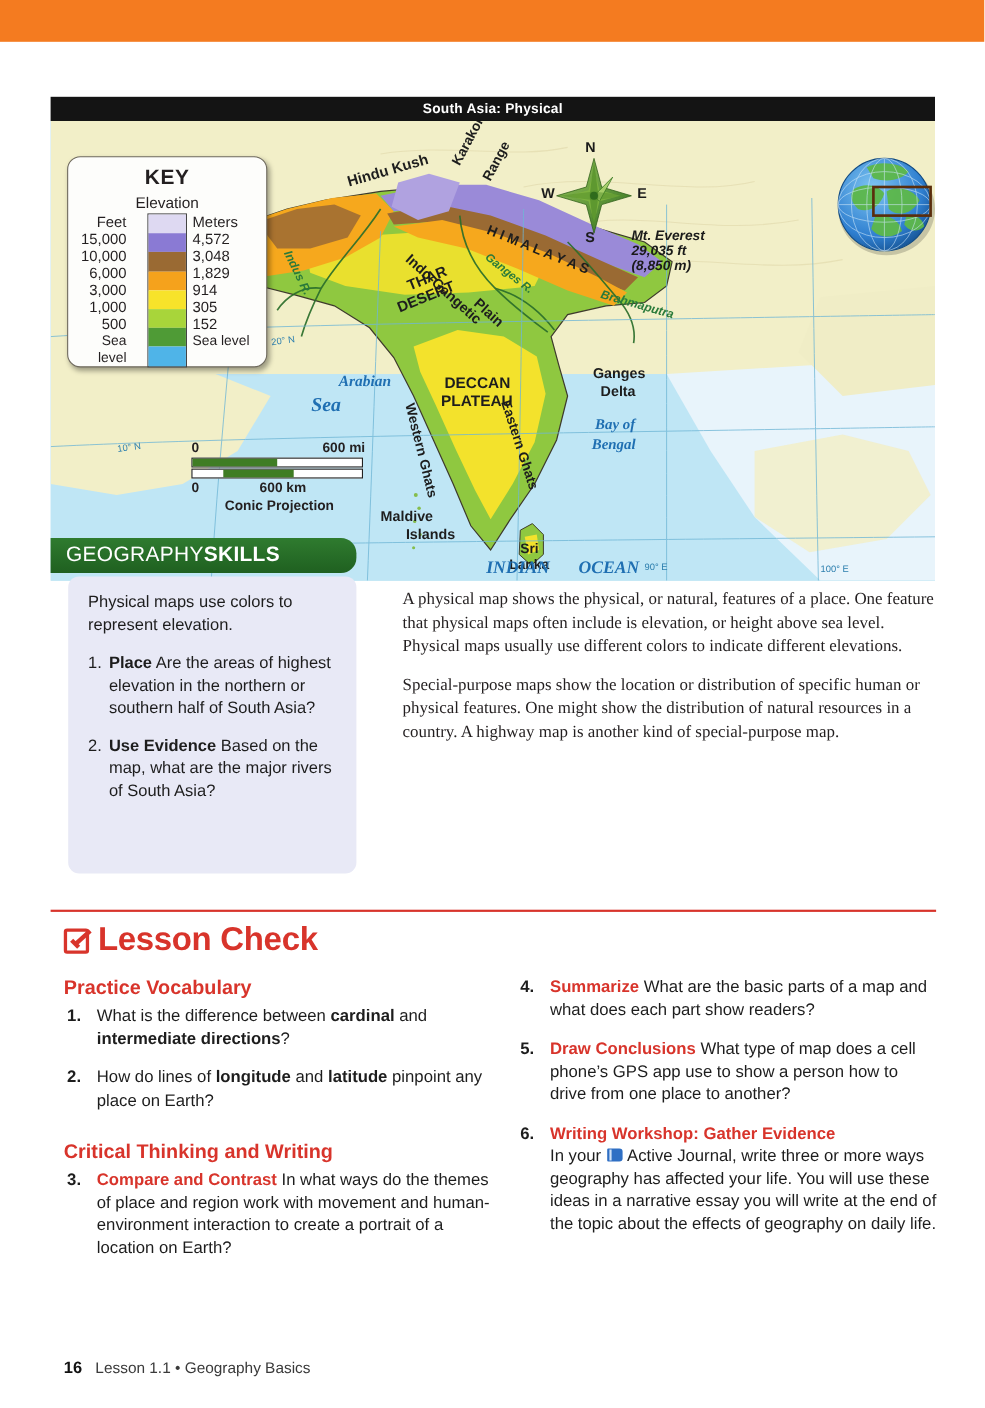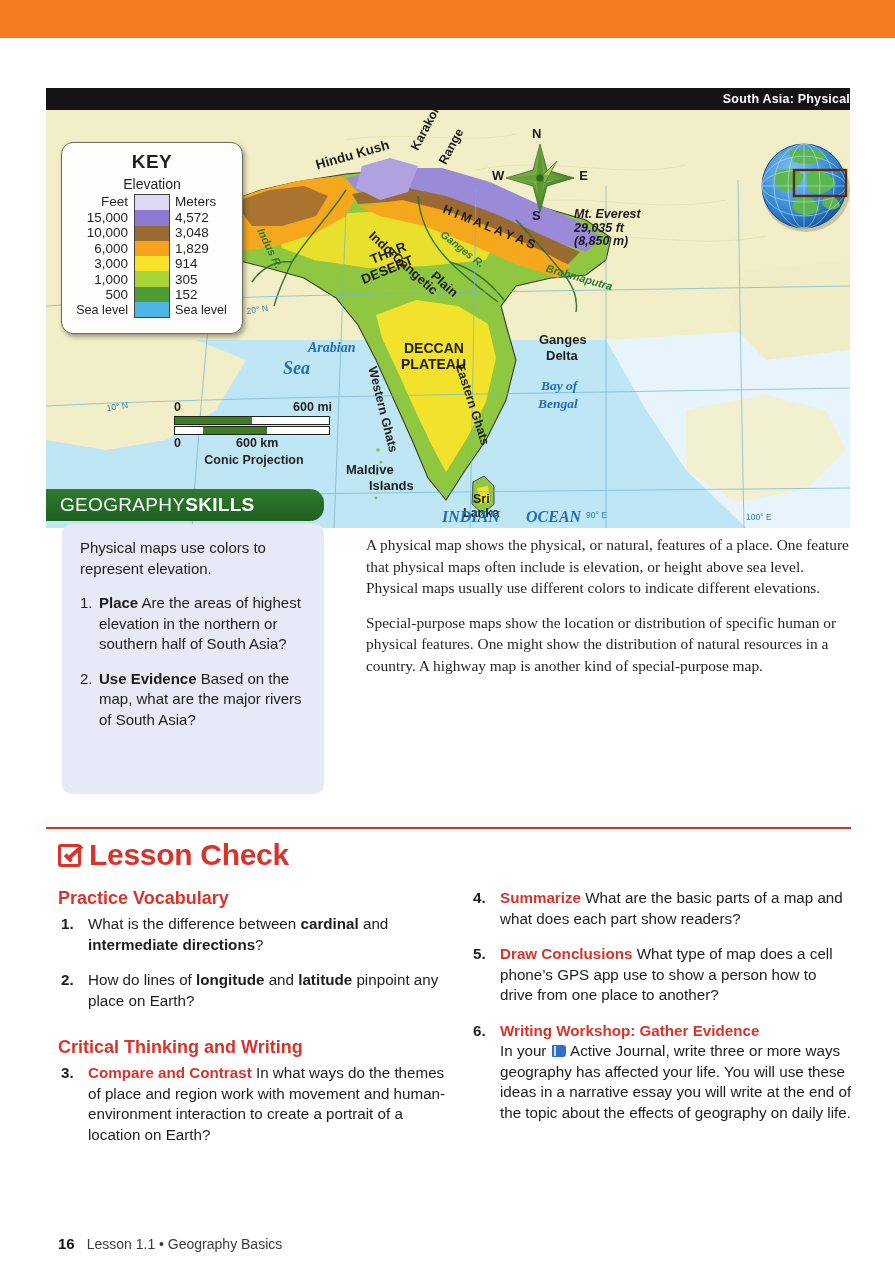--- a/index.html
+++ b/index.html
@@ -20,21 +20,21 @@
   }
 
   
   .map-figure {
     position:absolute; left:46px; top:88px; width:804px; height:440px;
   }
   .map-titlebar {
     position:absolute; left:0; top:0; width:804px; height:22px;
     background:#141414; color:#ffffff;
     font-size:12.5px; font-weight:bold; letter-spacing:.2px;
-    display:flex; align-items:center; justify-content:flex-end;
+    display:flex; align-items:center; justify-content:center;
   }
   .map-canvas {
     position:absolute; left:0; top:22px; width:804px; height:418px;
     overflow:hidden;
     background:#bfe4f2;
   }
   .map-svg { position:absolute; left:0; top:0; }
 
   
   .key-box {
@@ -43,21 +43,21 @@
     box-shadow:2px 3px 5px rgba(0,0,0,.35);
     text-align:center; padding-top:4px;
     z-index:6;
   }
   .key-title { font-size:19px; font-weight:bold; letter-spacing:.5px; margin-top:4px; }
   .key-sub { font-size:14px; margin-top:3px; }
   .key-grid {
     display:grid; grid-template-columns: 66px 36px 66px;
     justify-content:center; align-items:stretch; margin-top:2px;
   }
-  .key-feet  { text-align:right;  padding-right:6px; font-size:13.5px; line-height:15.5px; }
+  .key-feet  { text-align:right;  padding-right:19px; font-size:13.5px; line-height:15.5px; }
   .key-met   { text-align:left;   padding-left:5px;  font-size:13.5px; line-height:15.5px; }
   .key-swatches { border:1px solid #444; display:flex; flex-direction:column; }
   .key-swatches div { flex:1 1 0; }
   .key-label-sm { font-size:12.6px; }
 
   
   .compass { position:absolute; left:455px; top:18px; width:78px; height:92px; z-index:5; }
   .compass .cl {
     position:absolute; font-size:13px; font-weight:bold; color:#1a1a1a;
     font-family:"Liberation Sans", sans-serif;

